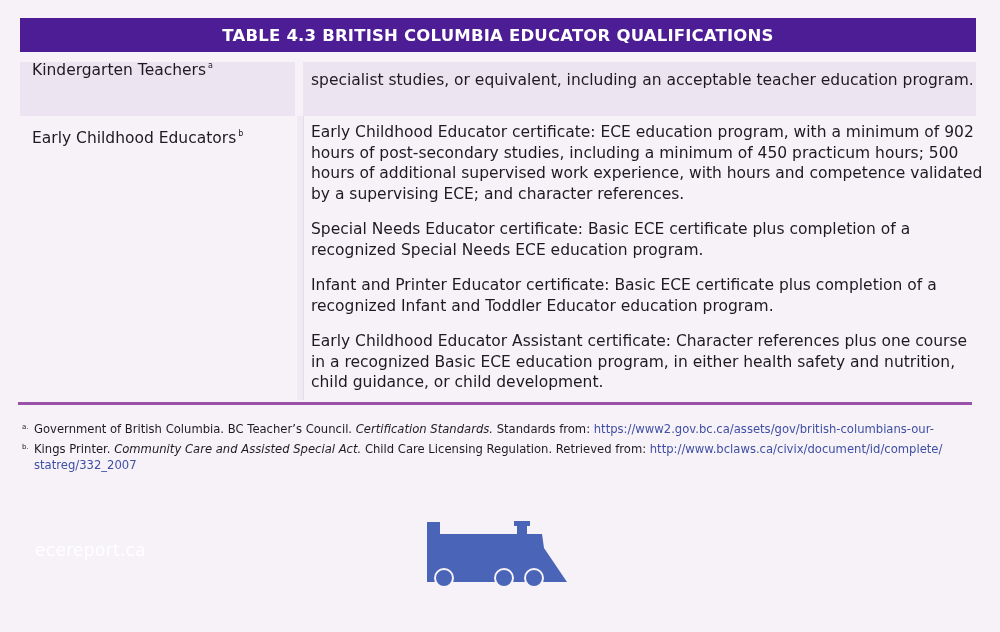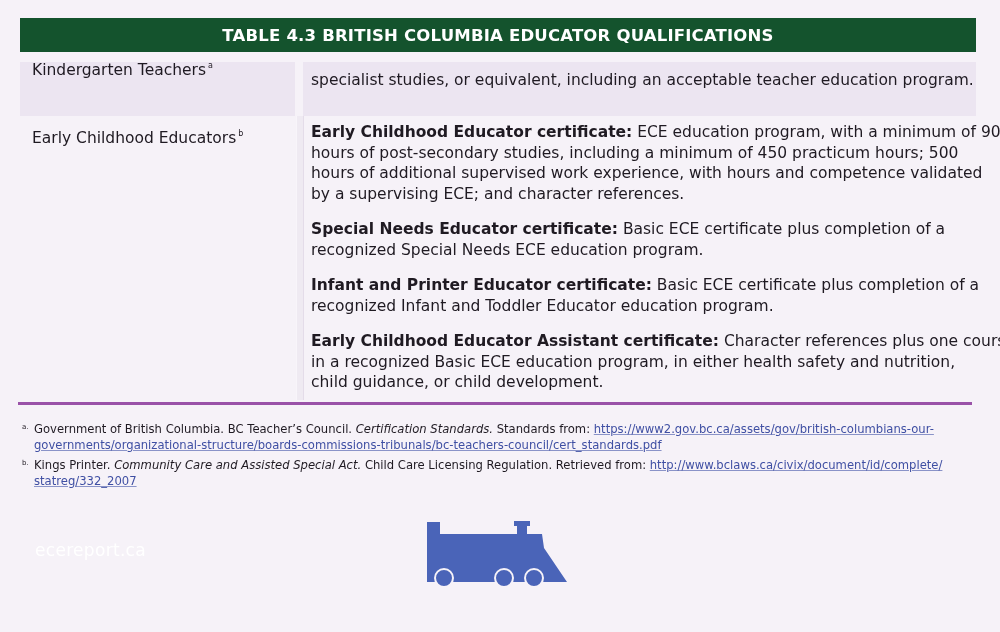--- a/index.html
+++ b/index.html
@@ -5,21 +5,21 @@
     html, body { margin: 0; padding: 0; }
     body {
       width: 1000px; height: 632px; overflow: hidden;
       background: #f6f2f8;
       font-family: "DejaVu Sans", sans-serif;
       color: #1f1a22;
       position: relative;
     }
     .title-bar {
       position: absolute; left: 20px; top: 18px; width: 956px; height: 34px;
-      background: #14532d; color: #fff;
+      background: #4c1d95; color: #fff;
       display: flex; align-items: center; justify-content: center;
       font-weight: bold; font-size: 16.5px; letter-spacing: 0.2px;
     }
     .row1 { position: absolute; top: 62px; height: 54px; left: 20px; width: 956px; }
     .row1 .left {
       position: absolute; left: 0; top: 0; width: 275px; height: 54px;
       background: #ece5f1;
     }
     .row1 .right {
       position: absolute; left: 283px; top: 0; width: 673px; height: 54px;
@@ -32,32 +32,32 @@
     .cell-label {
       position: absolute; font-size: 15.5px; line-height: 20px;
       white-space: nowrap;
     }
     .cell-label sup { font-size: 8px; vertical-align: 7px; margin-left: 2px; }
     .cell-text {
       position: absolute; font-size: 15.5px; line-height: 20.5px;
       white-space: nowrap;
     }
     .para { margin: 0 0 15px 0; }
-    .para b { font-weight: bold; }
+    .para b { font-weight: normal; }
     .rule {
       position: absolute; left: 18px; top: 402px; width: 954px; height: 3px;
       background: #9a52a8;
     }
     .footnotes {
       position: absolute; left: 22px; top: 421px; width: 950px;
       font-size: 11.6px; line-height: 16px;
     }
     .fn { position: relative; padding-left: 12px; margin-bottom: 4px; white-space: nowrap; }
     .fn .mark { position: absolute; left: 0; top: -2px; font-size: 7px; }
-    .fn a { color: #3f4fa3; text-decoration: underline; text-decoration-color: #8a93c8; }
+    .fn a { color: #3f4fa3; text-decoration-color: #8a93c8; }
     .logo {
       position: absolute; left: 422px; top: 518px; width: 146px; height: 70px;
     }
     .logo-text {
       position: absolute; left: 35px; top: 540px; width: 100px;
       color: #fff; font-size: 17px; letter-spacing: 0.3px;
     }
   </style>
 </head>
 <body>
@@ -102,21 +102,20 @@
     <div>child guidance, or child development.</div>
   </div>
 </div>
 
 <div class="rule"></div>
 
 <div class="footnotes">
   <div class="fn">
     <span class="mark">a.</span>
     <span>Government of British Columbia. BC Teacher’s Council. </span><i>Certification Standards.</i><span> Standards from: </span><a>https://www2.gov.bc.ca/assets/gov/british-columbians-our-</a><br>
-    <a>governments/organizational-structure/boards-commissions-tribunals/bc-teachers-council/cert_standards.pdf</a>
   </div>
   <div class="fn">
     <span class="mark">b.</span>
     <span>Kings Printer. </span><i>Community Care and Assisted Special Act.</i><span> Child Care Licensing Regulation. Retrieved from: </span><a>http://www.bclaws.ca/civix/document/id/complete/</a><br>
     <a>statreg/332_2007</a>
   </div>
 </div>
 
 <svg class="logo" viewBox="0 0 146 70">
   <g fill="#4a64b8">

